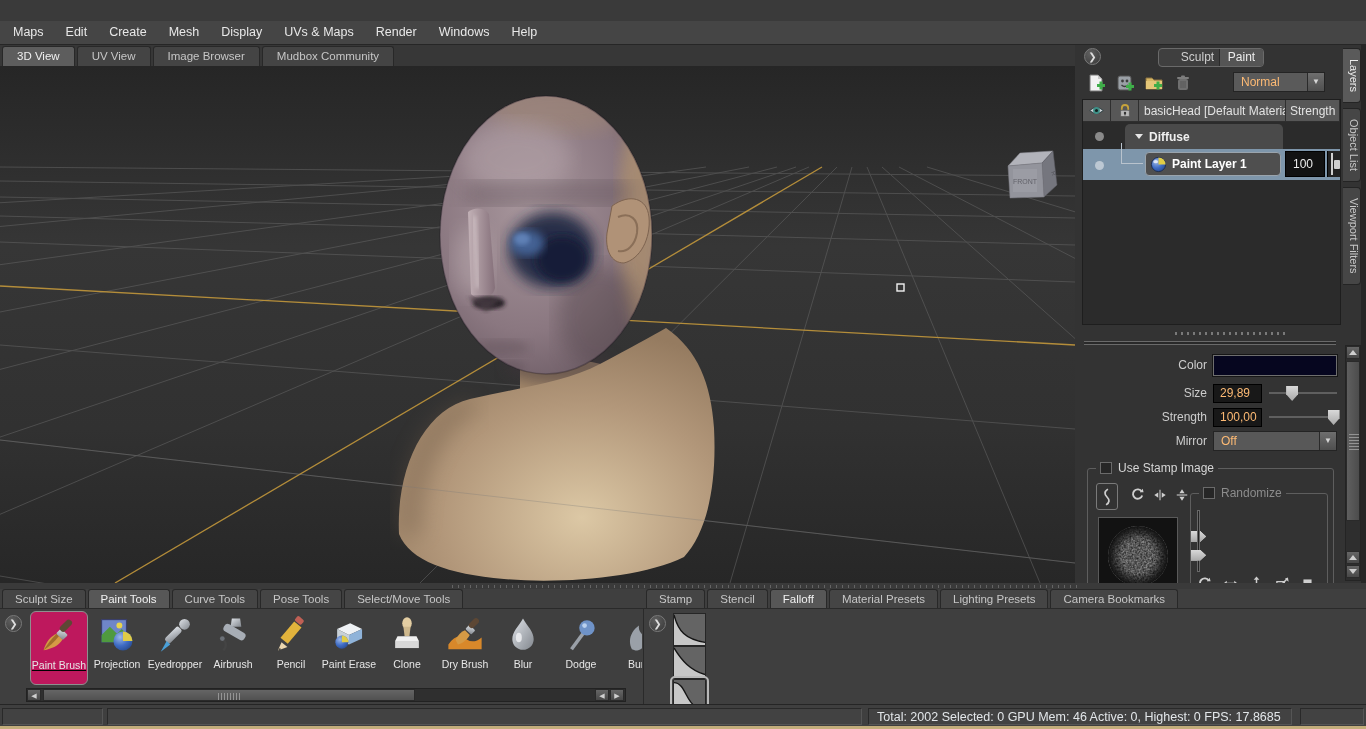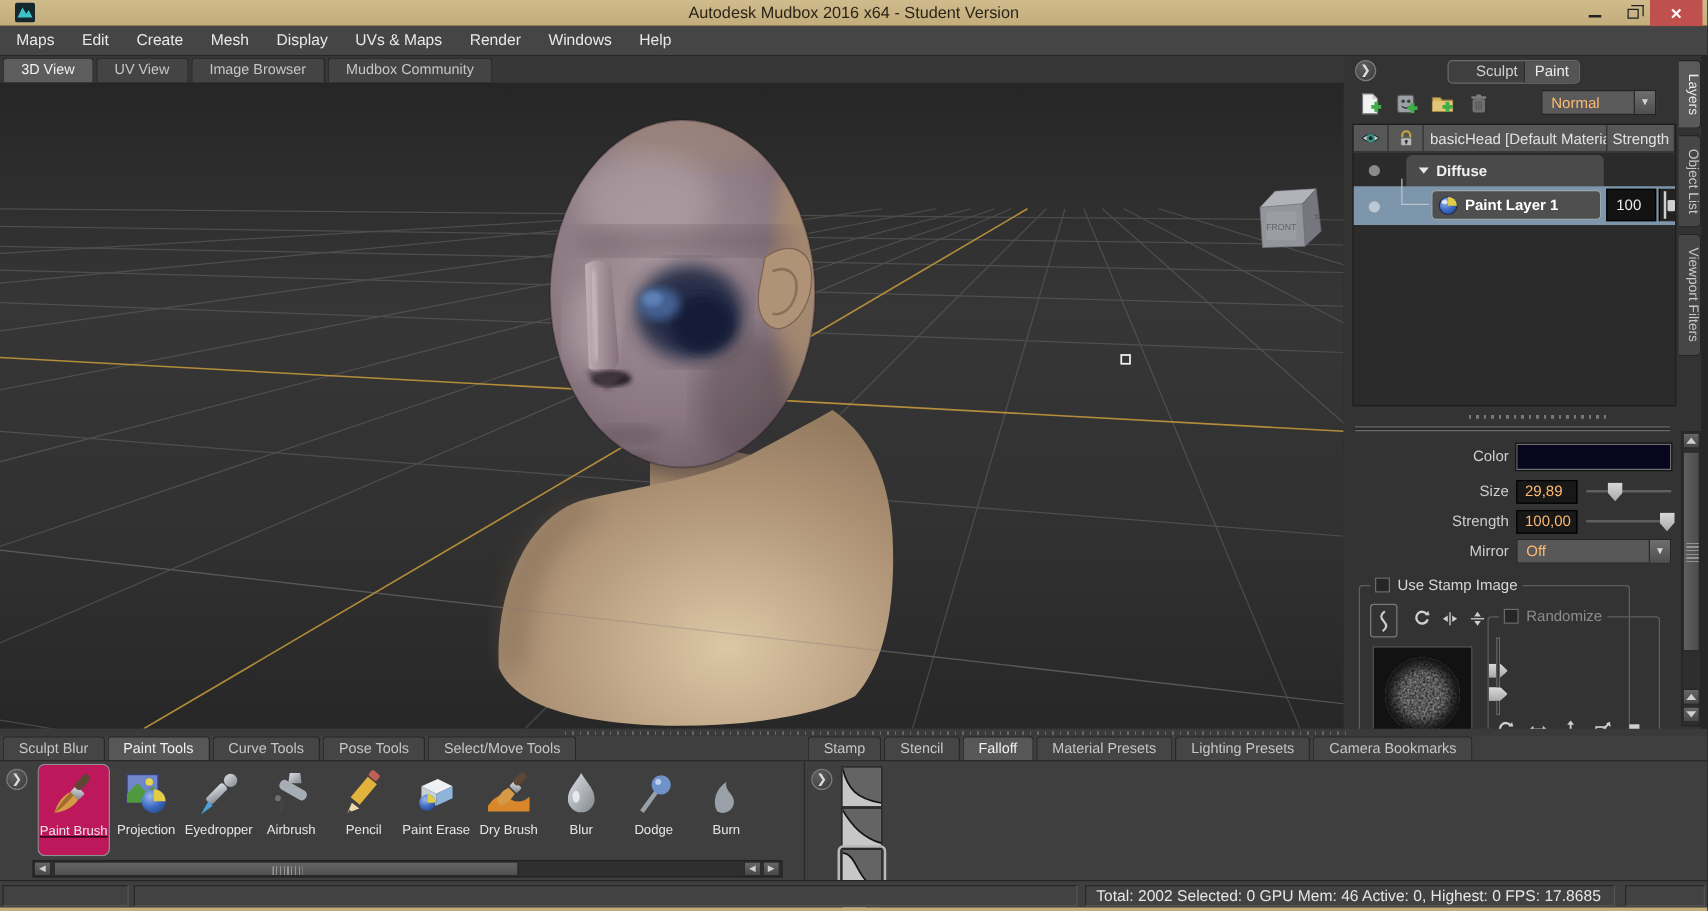--- a/index.html
+++ b/index.html
@@ -100,21 +100,21 @@
   .val-box { position:absolute; left:131px; top:1px; width:49px; height:19px; background:#181818;
     border:1px solid #000; color:#fdba74; font-size:12px; line-height:17px; padding-left:6px; }
   .hslider { position:absolute; left:187px; top:1px; width:68px; height:18px; }
   .hslider .groove { position:absolute; left:0; right:0; top:8px; height:2px; background:#5f5f5f; }
   .hslider .thumb { position:absolute; top:2px; left:calc(var(--pct)*1%); width:12px; height:15px;
     margin-left:-6px; background:linear-gradient(#d9d9d9,#a8a8a8);
     clip-path:polygon(0 0,100% 0,100% 55%,50% 100%,0 55%); }
   .dropdown { position:absolute; left:131px; top:0; width:124px; height:20px; display:flex;
     border:1px solid #242424; background:#585858; }
 
-  #stamp-group { left:12px; top:423px; width:217px; height:130px; border:1px solid #5e5e5e; border-radius:3px; }
+  #stamp-group { left:12px; top:423px; width:247px; height:130px; border:1px solid #5e5e5e; border-radius:3px; }
   .group-legend { position:absolute; left:8px; top:-8px; background:#333; padding:0 4px; display:flex; gap:6px; align-items:center; }
   .group-legend span { font-size:12px; color:#d6d6d6; }
   .checkbox { width:12px; height:12px; background:#262626; border:1px solid #6a6a6a; }
   #squiggle-btn { position:absolute; left:8px; top:14px; width:22px; height:27px; border:1px solid #7a7a7a; border-radius:3px;
     display:flex; align-items:center; justify-content:center; }
   .mini-icons { position:absolute; left:42px; top:18px; display:flex; gap:8px; align-items:center; }
   #stamp-preview { position:absolute; left:10px; top:48px; width:80px; height:80px; background:#121212; border:1px solid #5a5a5a; }
   #randomize-group { position:absolute; left:102px; top:24px; width:138px; height:104px; border:1px solid #5e5e5e; border-radius:3px; }
   #randomize-group .group-legend span { color:#8c8c8c; }
   .vslider { position:absolute; top:16px; width:14px; height:62px; }
@@ -325,34 +325,20 @@
     <symbol id="ic-layersphere" viewBox="0 0 18 18">
       <circle cx="9" cy="9" r="7.5" fill="url(#gSphere)" stroke="#1c2c50"></circle>
       <path d="M9 1.5 A7.5 7.5 0 0 1 16.5 9 L9 9 Z" fill="#e0cc45"></path>
       <ellipse cx="6" cy="6" rx="2.5" ry="1.8" fill="#ffffff" opacity=".7"></ellipse>
     </symbol>
   </defs>
 </svg>
 
 <div id="app">
 
-  <div class="abs" id="titlebar">
-    <svg class="abs" id="app-logo" viewBox="0 0 16 16">
-      <rect width="16" height="16" rx="2" fill="#14282e"></rect>
-      <path d="M2 12 L6 4 L9 9 L11 6 L14 12 Z" fill="#3fc1c9"></path>
-    </svg>
-    <div class="abs" id="window-title">Autodesk Mudbox 2016 x64 - Student Version</div>
-    <div class="abs wbtn" id="min-btn">
-        <div id="min-glyph"></div>
-      </div>
-    <div class="abs wbtn" id="restore-btn">
-        <div id="restore-glyph"></div>
-      </div>
-    <div class="abs wbtn" id="close-btn" style="background: rgb(192, 80, 77);">✕</div>
-  </div>
 
   <div class="abs" id="menubar">
 
   <div class="menu-item">Maps</div>
       <div class="menu-item">Edit</div>
       <div class="menu-item">Create</div>
       <div class="menu-item">Mesh</div>
       <div class="menu-item">Display</div>
       <div class="menu-item">UVs &amp; Maps</div>
       <div class="menu-item">Render</div>
@@ -688,21 +674,21 @@
       </div>
     <div class="sb-btn" style="top:219px;">
         <div class="sb-tri-down"></div>
       </div>
   </div>
   <div class="abs" id="farright"></div>
 
   <div class="abs" id="bottom">
     <div class="traytabs" id="left-tabs">
 
-    <div class="ttab">Sculpt Blur</div>
+    <div class="ttab">Sculpt Size</div>
         <div class="ttab active">Paint Tools</div>
         <div class="ttab">Curve Tools</div>
         <div class="ttab">Pose Tools</div>
         <div class="ttab">Select/Move Tools</div>
       </div>
     <div class="traytabs" id="right-tabs">
 
     <div class="ttab">Stamp</div>
         <div class="ttab">Stencil</div>
         <div class="ttab active">Falloff</div>
@@ -743,20 +729,26 @@
             <svg class="tool-icon" viewBox="0 0 32 32">
               <use href="#ic-pencil"></use>
             </svg>
             <div class="tool-label">Pencil</div>
           </div>
           <div class="tool-cell">
             <svg class="tool-icon" viewBox="0 0 32 32">
               <use href="#ic-painterase"></use>
             </svg>
             <div class="tool-label">Paint Erase</div>
+          </div>
+          <div class="tool-cell">
+            <svg class="tool-icon" viewBox="0 0 32 32">
+              <use href="#ic-clone"></use>
+            </svg>
+            <div class="tool-label">Clone</div>
           </div>
           <div class="tool-cell">
             <svg class="tool-icon" viewBox="0 0 32 32">
               <use href="#ic-drybrush"></use>
             </svg>
             <div class="tool-label">Dry Brush</div>
           </div>
           <div class="tool-cell">
             <svg class="tool-icon" viewBox="0 0 32 32">
               <use href="#ic-blur"></use>

